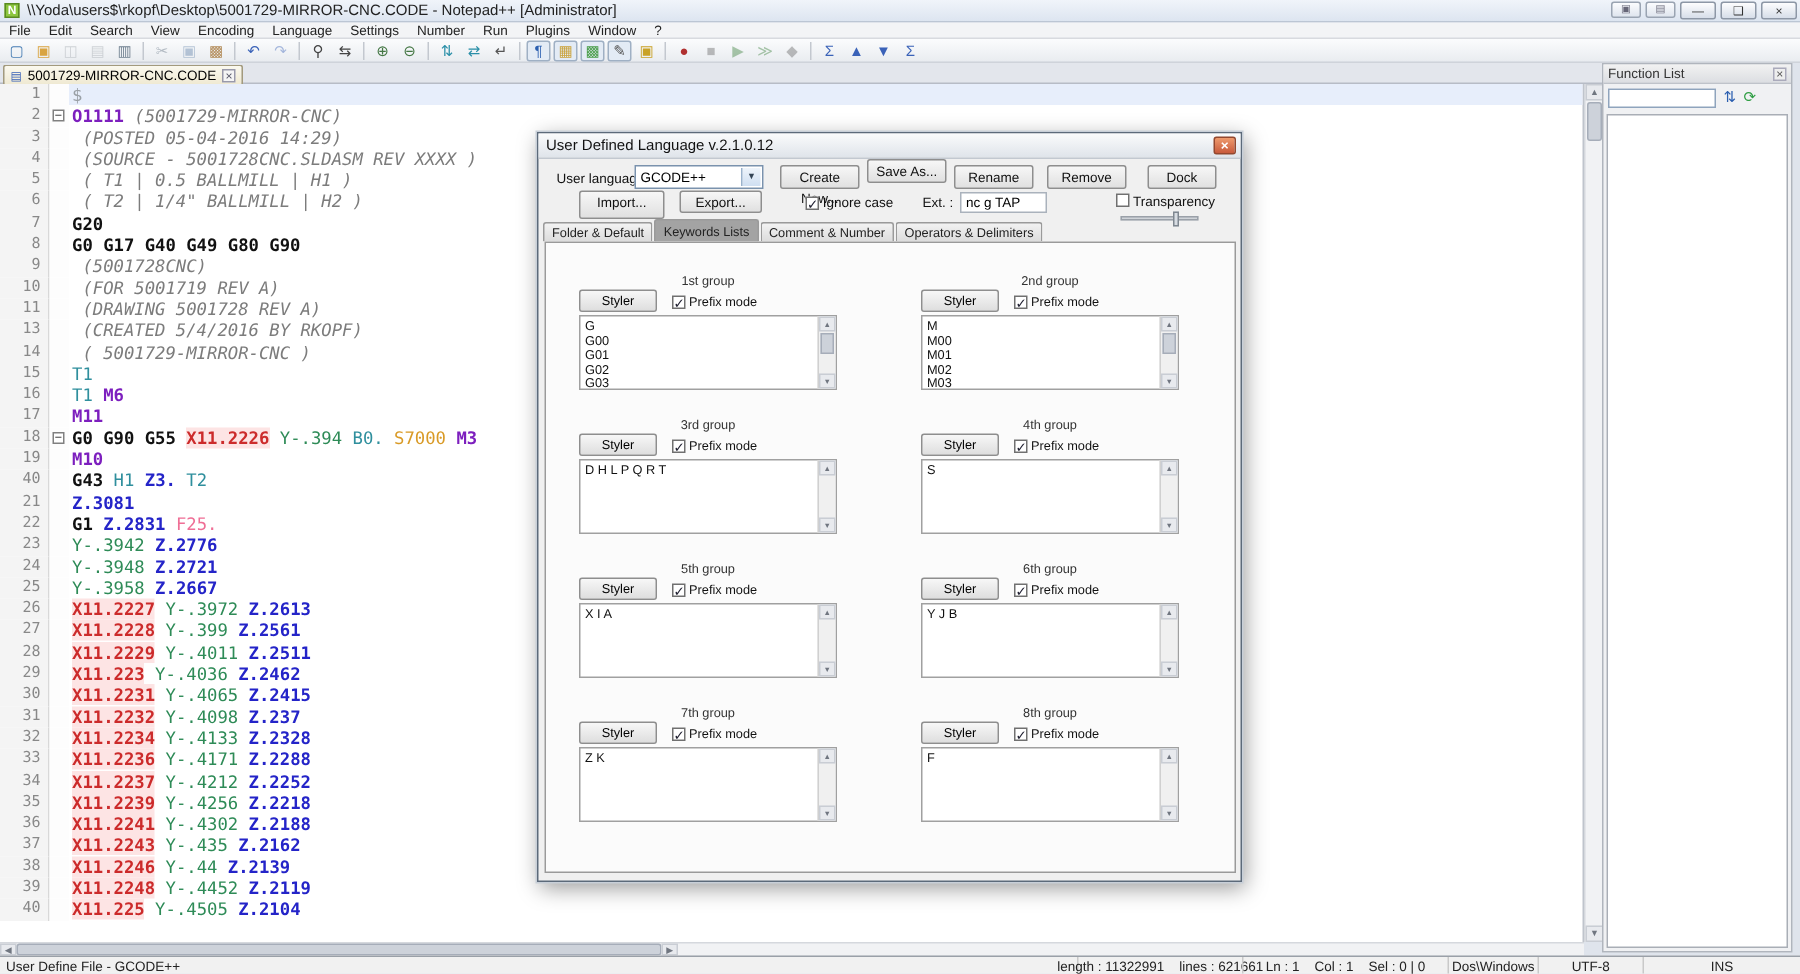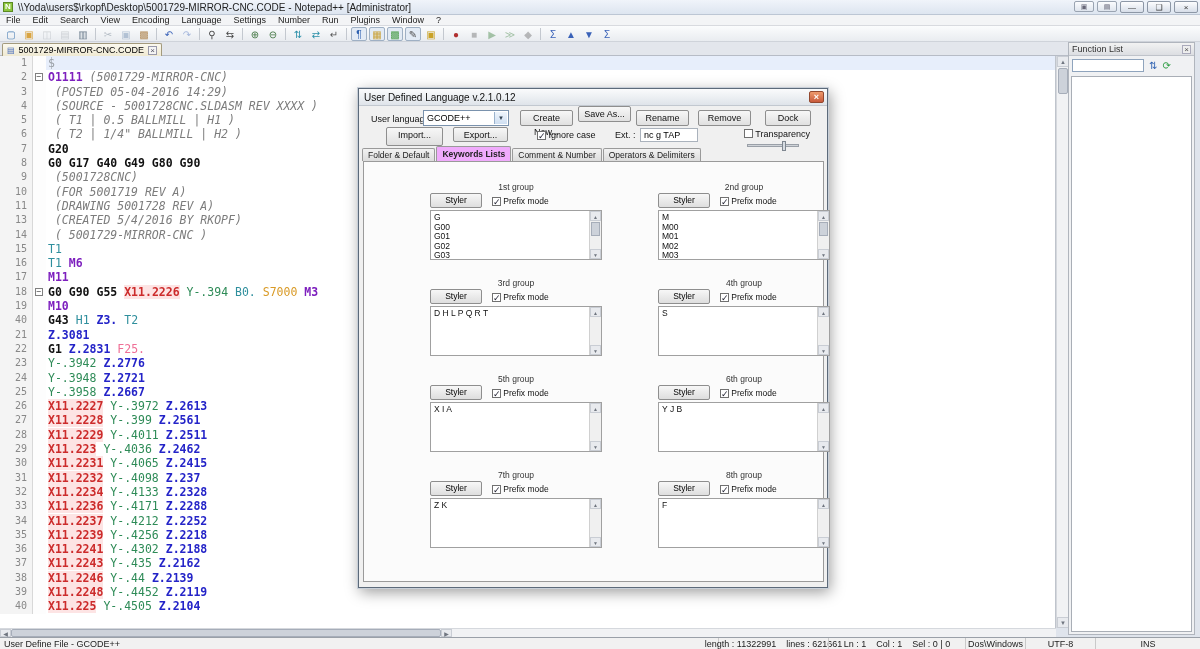--- a/index.html
+++ b/index.html
@@ -67,23 +67,23 @@
   .dlg-btn{position:absolute;height:16px;background:linear-gradient(#f7f7f7,#e0e0e0);border:1px solid #8e8e8e;border-radius:2px;font-size:9px;text-align:center;line-height:14px;color:#111;}
   .dlg-label{position:absolute;font-size:9px;color:#111;}
   .cb{display:inline-block;width:9px;height:9px;border:1px solid #707070;background:#fff;font-size:9px;line-height:8px;text-align:center;color:#223;vertical-align:-1px;}
   #lang-select{position:absolute;left:64px;top:21px;width:86px;height:16px;background:#fff;border:1px solid #7a92ad;font-size:9px;line-height:14px;padding-left:3px;}
   #lang-arrow{position:absolute;right:1px;top:1px;width:13px;height:12px;background:linear-gradient(#eef4fb,#cfdff2);border-left:1px solid #9ab2cc;font-size:6px;text-align:center;line-height:12px;color:#345;}
   #ext-input{position:absolute;left:281px;top:39px;width:58px;height:14px;background:#fff;border:1px solid #aab2bc;font-size:9px;line-height:12px;padding-left:3px;}
   #transp-slider{position:absolute;left:388px;top:55px;width:52px;height:3px;background:#cfd3d8;border:1px solid #9aa0a8;}
   #transp-thumb{position:absolute;left:34px;top:-4px;width:4px;height:10px;background:#d8dde3;border:1px solid #7f8790;}
   #dlg-tabs{position:absolute;left:3px;top:59px;display:flex;font-size:8.5px;}
   .dlg-tab{height:13px;line-height:12px;padding:0 5px;border:1px solid #9a9a9a;border-bottom:none;background:linear-gradient(#f2f2f2,#dcdcdc);border-radius:2px 2px 0 0;margin-right:1px;color:#222;}
-  .dlg-tab.active{background:#f0abfc;height:15px;margin-top:-2px;line-height:15px;font-weight:bold;}
+  .dlg-tab.active{background:#a3a3a3;height:15px;margin-top:-2px;line-height:15px;}
   #dlg-content{position:absolute;left:4px;top:72px;width:461px;height:421px;background:#fbfbfb;border:1px solid #9a9a9a;}
-  .grp{position:absolute;width:186px;height:96px;margin-left:44px;}
+  .grp{position:absolute;width:186px;height:96px;}
   .grp-title{position:absolute;left:0;top:0;width:172px;text-align:center;font-size:8.5px;color:#333;}
   .styler-btn{position:absolute;left:0;top:11px;width:52px;height:15px;background:linear-gradient(#f7f7f7,#dedede);border:1px solid #8e8e8e;border-radius:2px;font-size:8.5px;text-align:center;line-height:13px;}
   .prefix-wrap{position:absolute;left:62px;top:14px;font-size:8.5px;color:#111;}
   .kw-box{position:absolute;left:0;top:28px;width:172px;height:50px;background:#fff;border:1px solid #a0a0a0;}
   .kw-text{position:absolute;left:0;top:0;right:13px;bottom:0;font-size:8.5px;line-height:9.5px;padding:2px 3px;white-space:pre;color:#111;font-family:"Liberation Sans",sans-serif;}
   .kw-sb{position:absolute;right:0;top:0;width:12px;bottom:0;background:#f0f0f0;border-left:1px solid #d0d0d0;}
   .kw-up,.kw-dn{position:absolute;left:0;width:11px;height:10px;font-size:5px;color:#707680;text-align:center;line-height:10px;background:#e8eaee;border:1px solid #c9cdd4;}
   .kw-up{top:0;}.kw-dn{bottom:0;}
   .kw-thumb{position:absolute;left:1px;top:11px;width:9px;height:14px;background:#cdd2da;border:1px solid #a6adb9;}
 </style>

